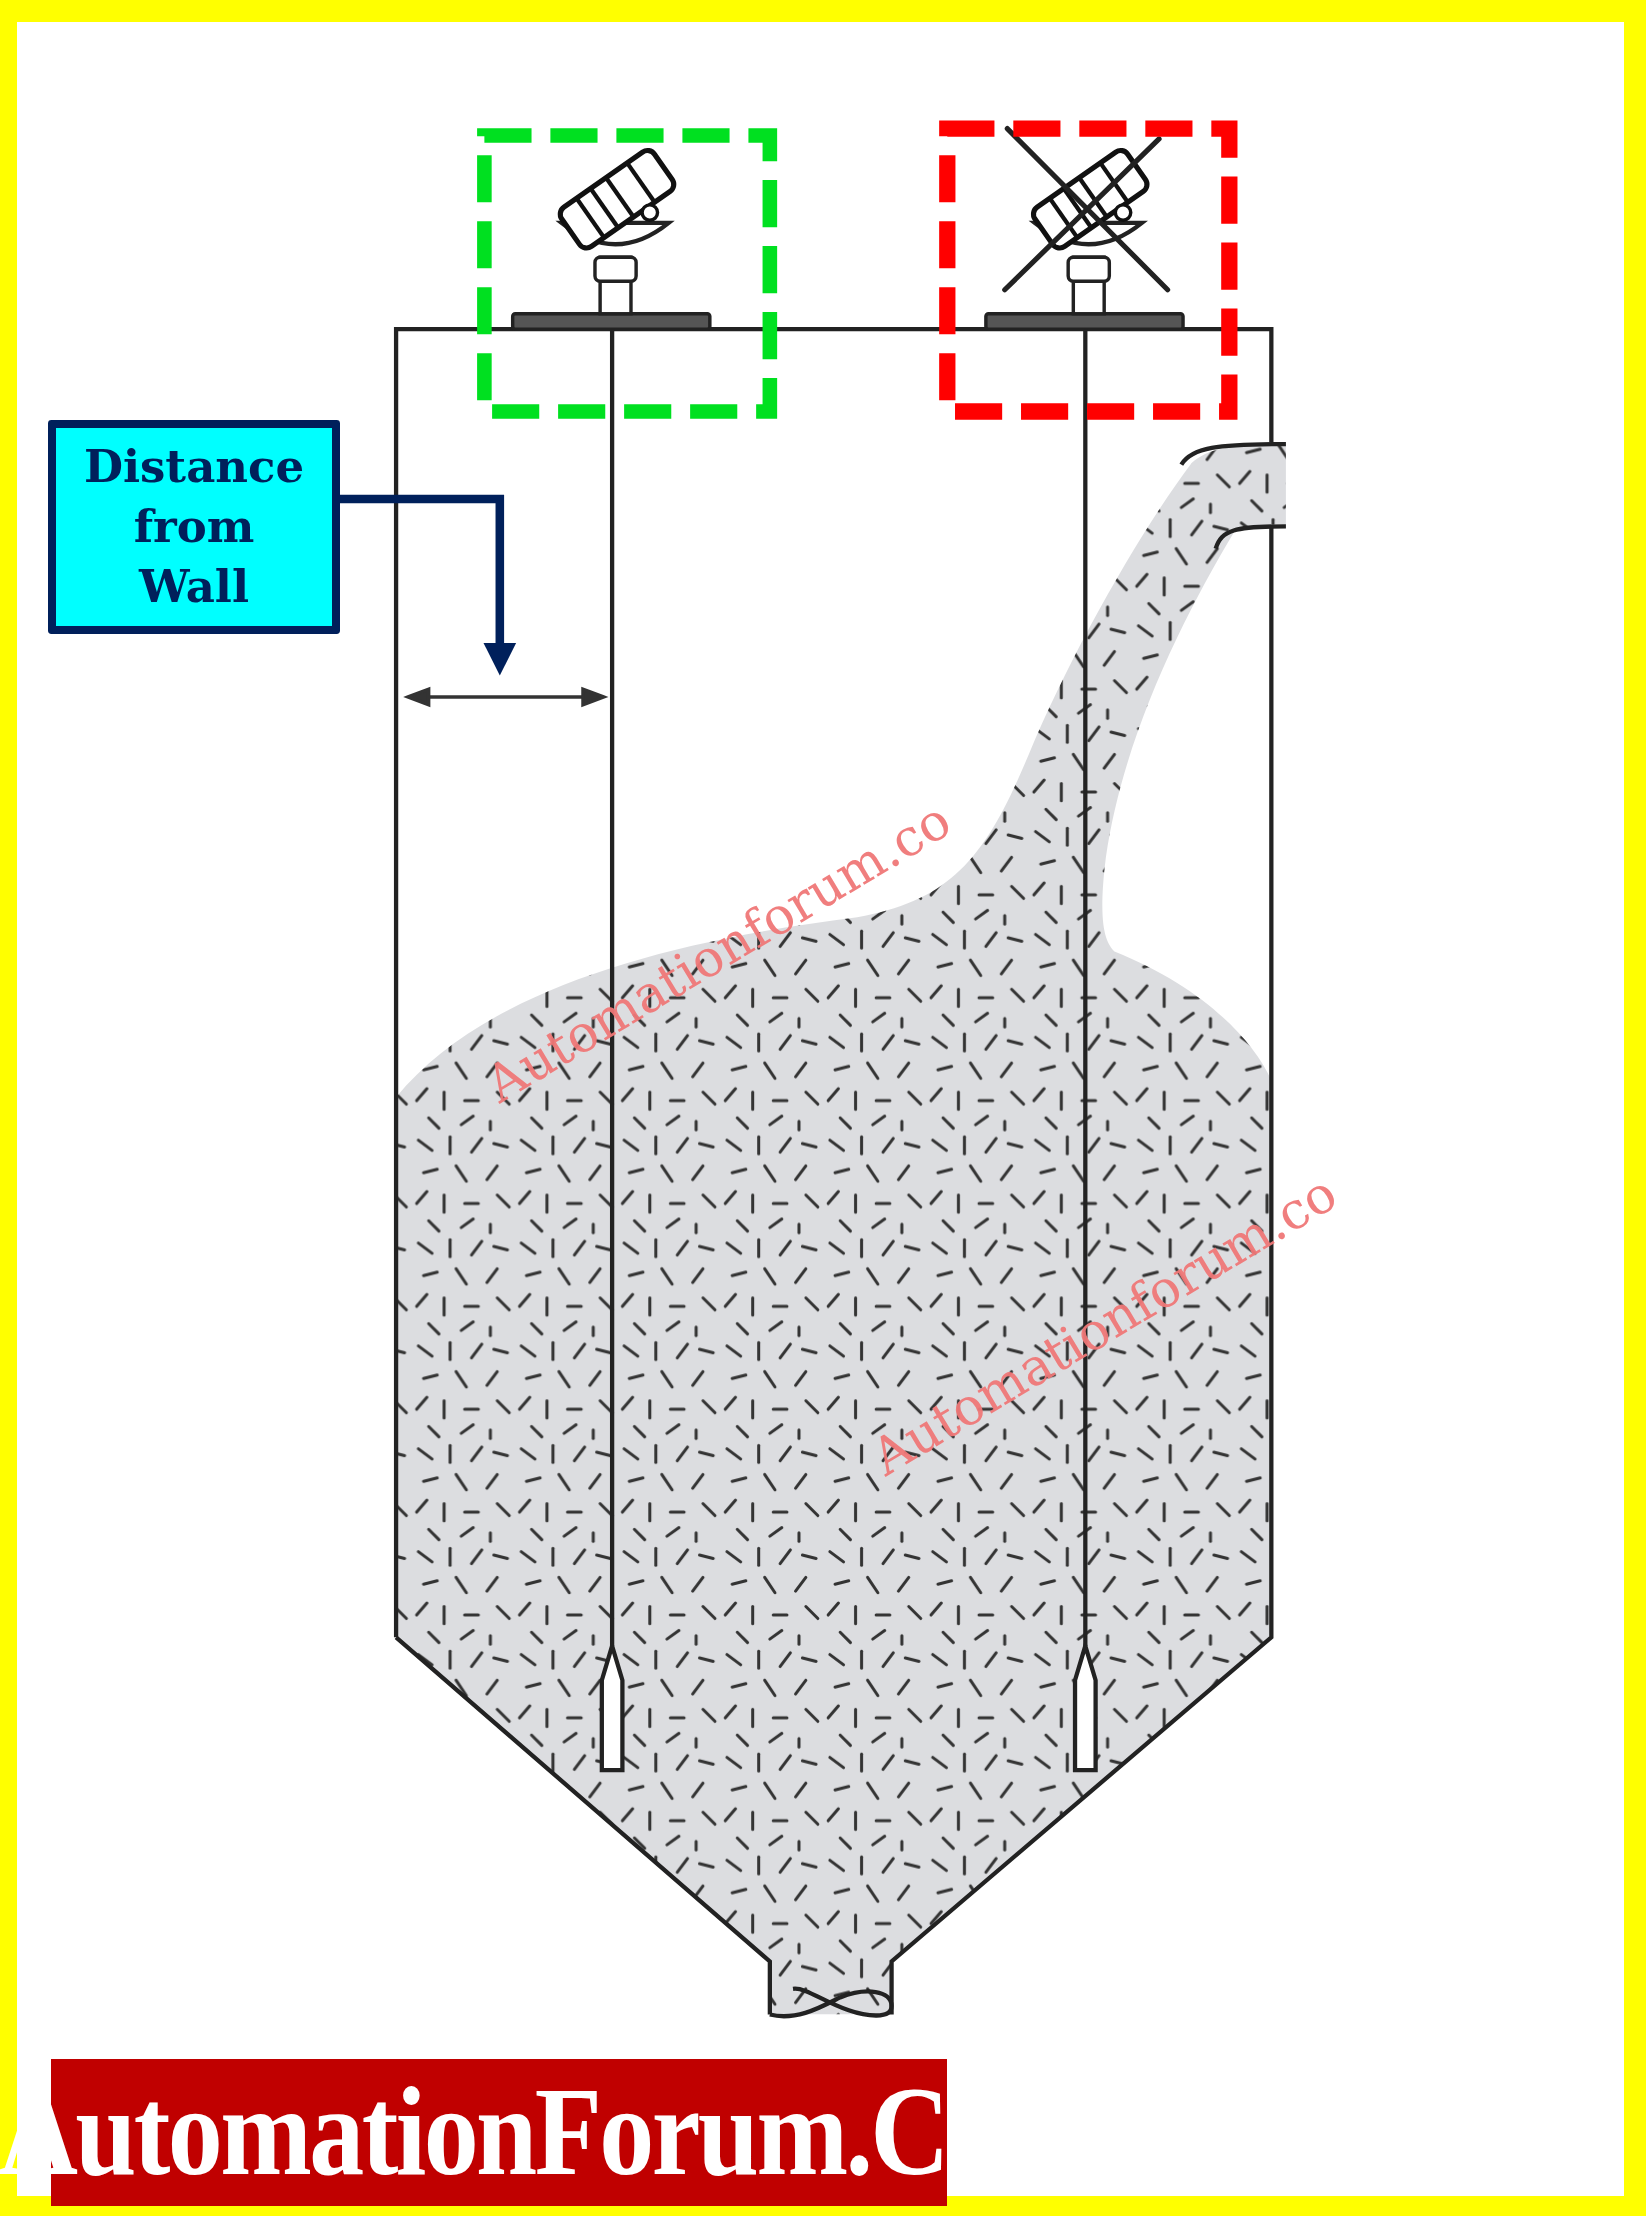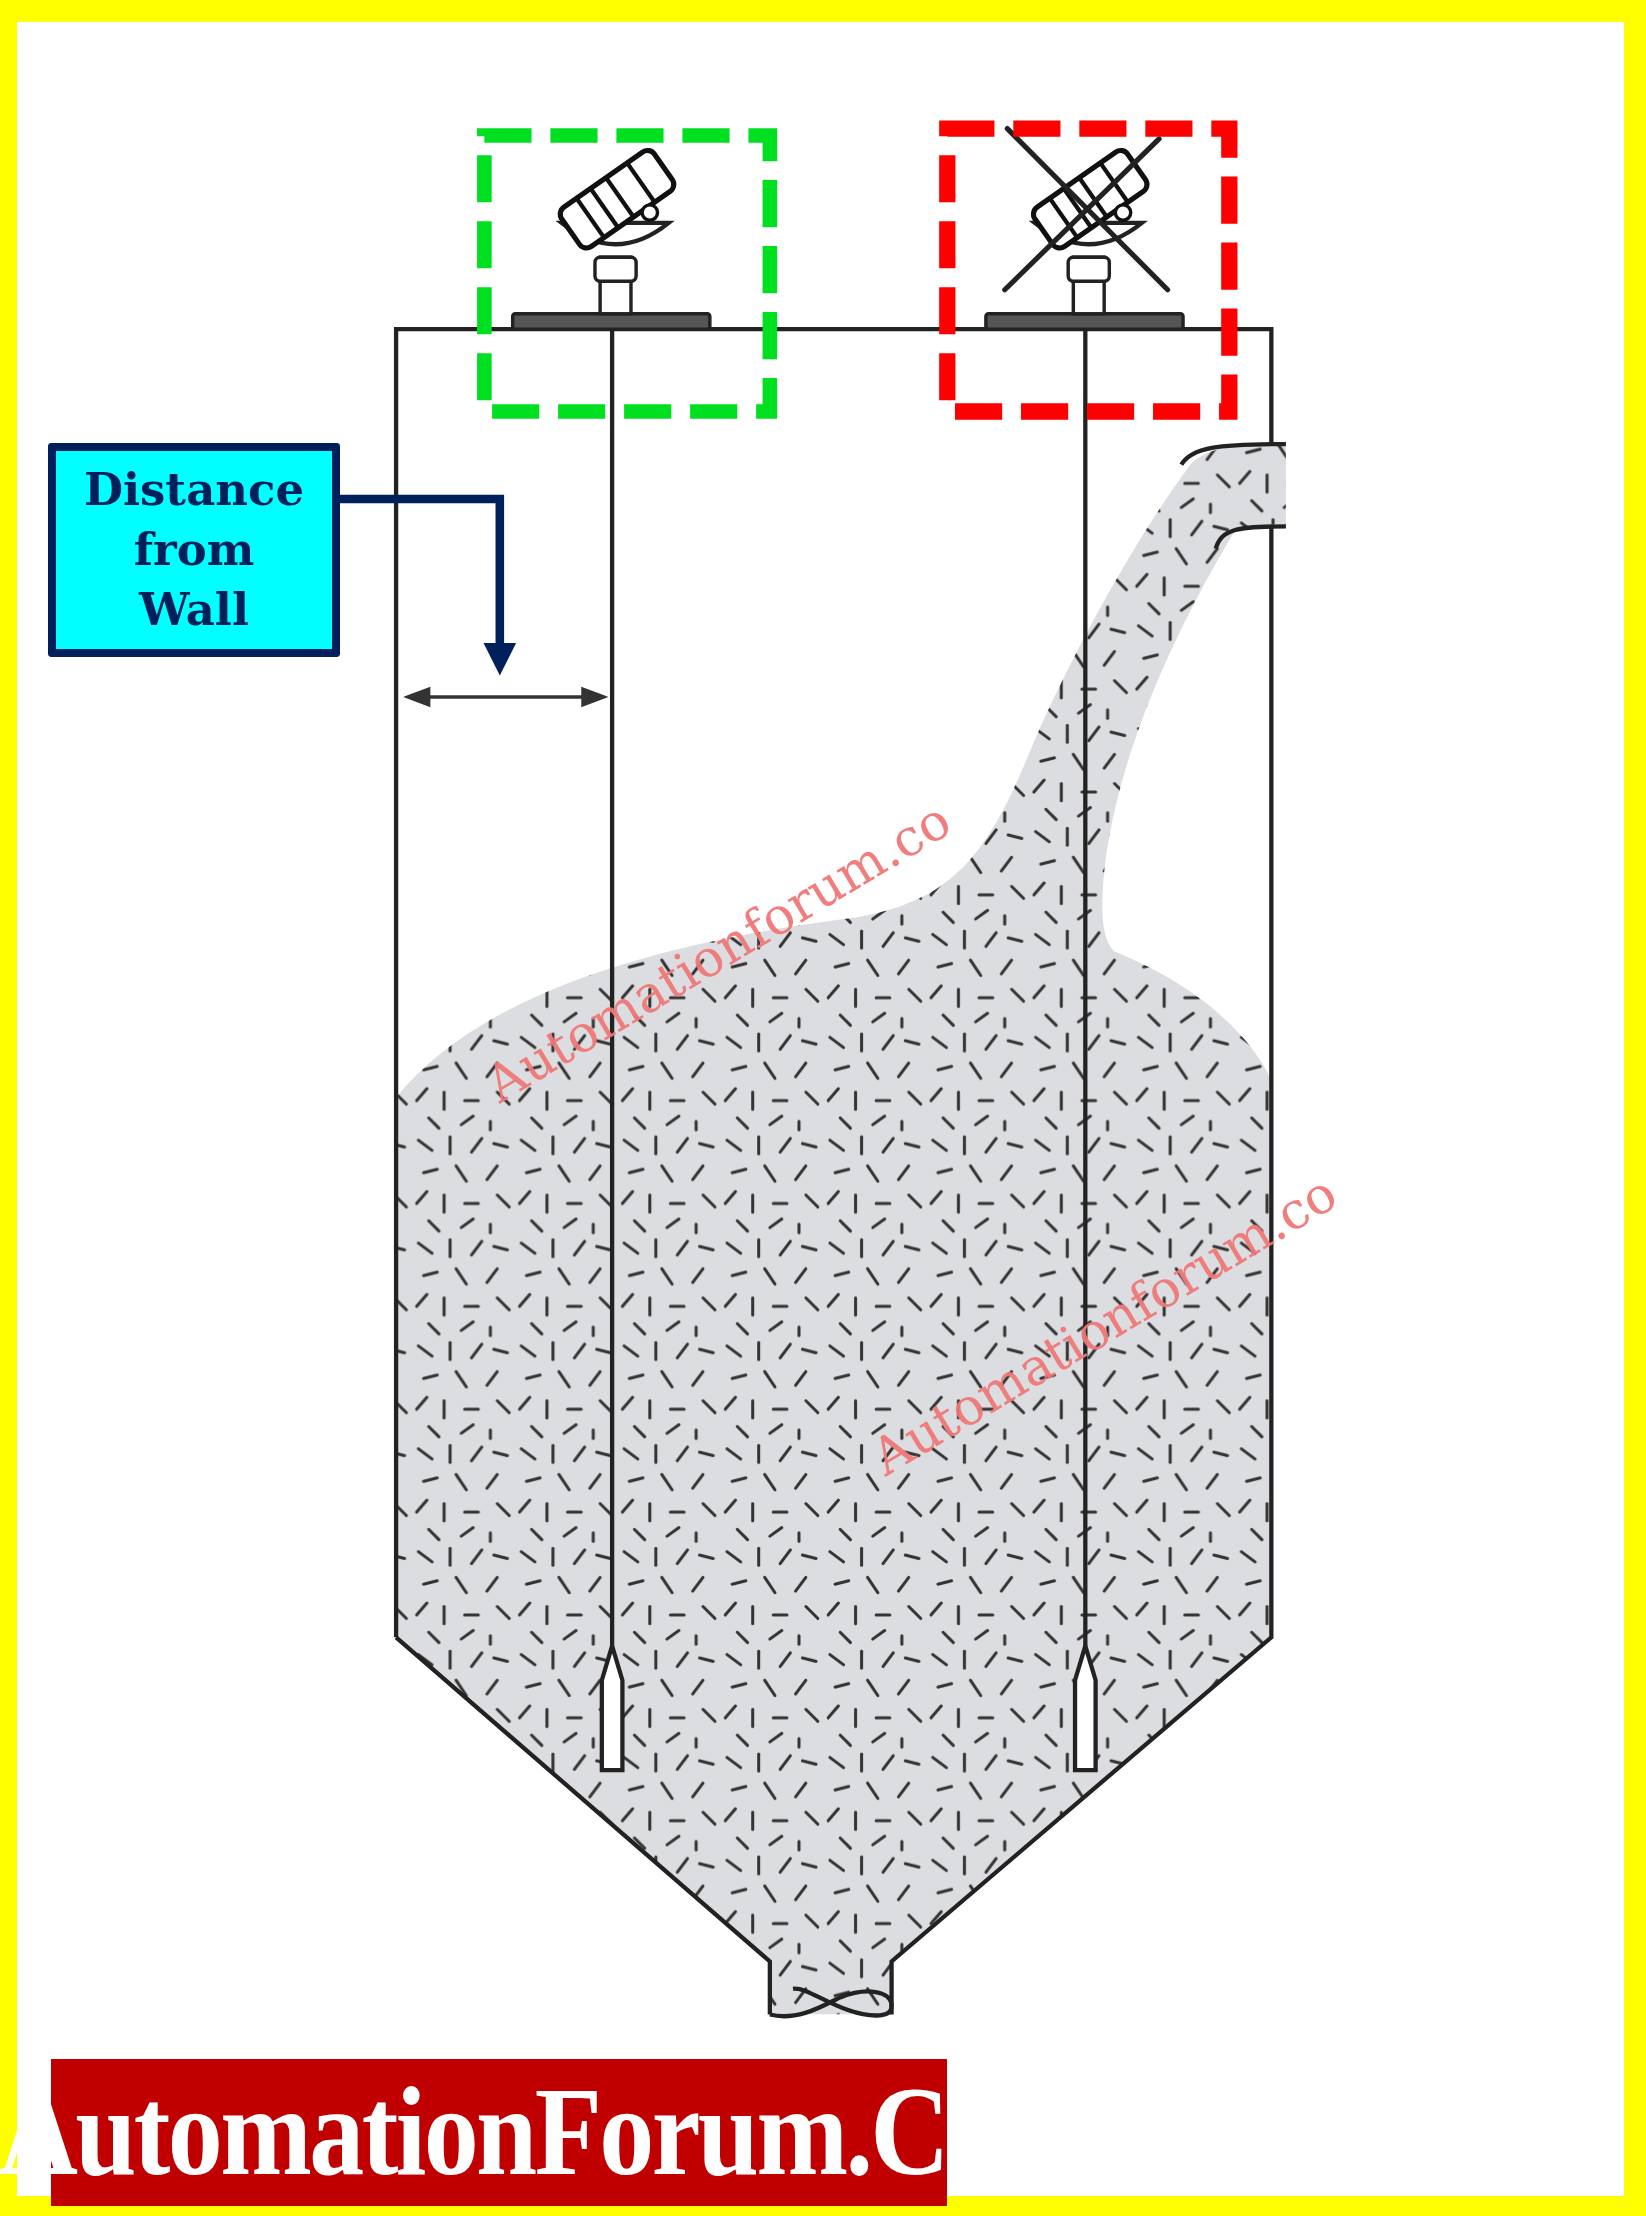--- a/index.html
+++ b/index.html
@@ -4,21 +4,21 @@
   <style>
     html, body { margin: 0; padding: 0; }
     body { width: 1646px; height: 2216px; position: relative; overflow: hidden; background: #ffff00; font-family: "DejaVu Serif", serif; }
     .canvas { position: absolute; left: 0; top: 0; width: 1646px; height: 2216px; }
     .inner { position: absolute; left: 17px; top: 22px; width: 1607px; height: 2174px; background: #ffffff; }
     svg { position: absolute; left: 0; top: 0; }
     .callout {
       position: absolute; left: 48px; top: 420px; width: 292px; height: 214px;
       box-sizing: border-box; background: #00ffff; border: 8.6px solid #00205b; border-radius: 3.4px;
       display: flex; flex-direction: column; align-items: center; justify-content: center;
-      color: #00205b; font-family: "DejaVu Serif", serif; font-weight: bold; font-size: 45px; line-height: 60px; text-align: center; margin-top: 23px;
+      color: #00205b; font-family: "DejaVu Serif", serif; font-weight: bold; font-size: 45px; line-height: 60px; text-align: center;
     }
     .callout span { display: block; }
     .watermark {
       position: absolute; color: #f07878; font-family: "DejaVu Serif", serif; font-size: 51px;
       white-space: nowrap; transform-origin: left bottom; opacity: 0.95;
     }
     .wm1 { left: 506px; top: 1055px; transform: rotate(-31deg); }
     .wm2 { left: 892px; top: 1428px; transform: rotate(-31deg); }
     .brand {
       position: absolute; left: 51px; top: 2059px; width: 896px; height: 147px;

